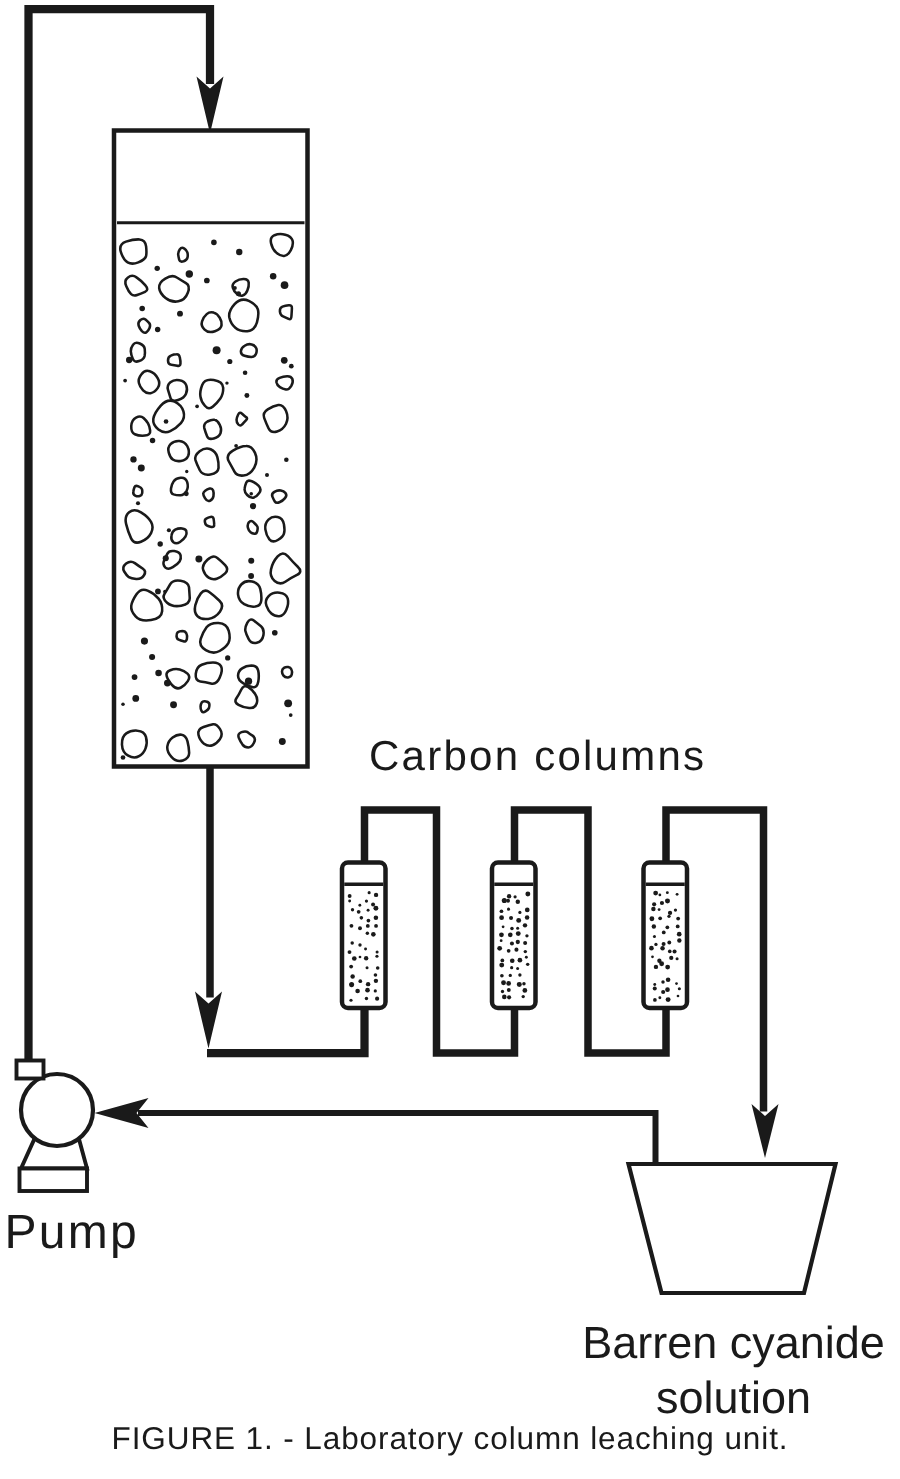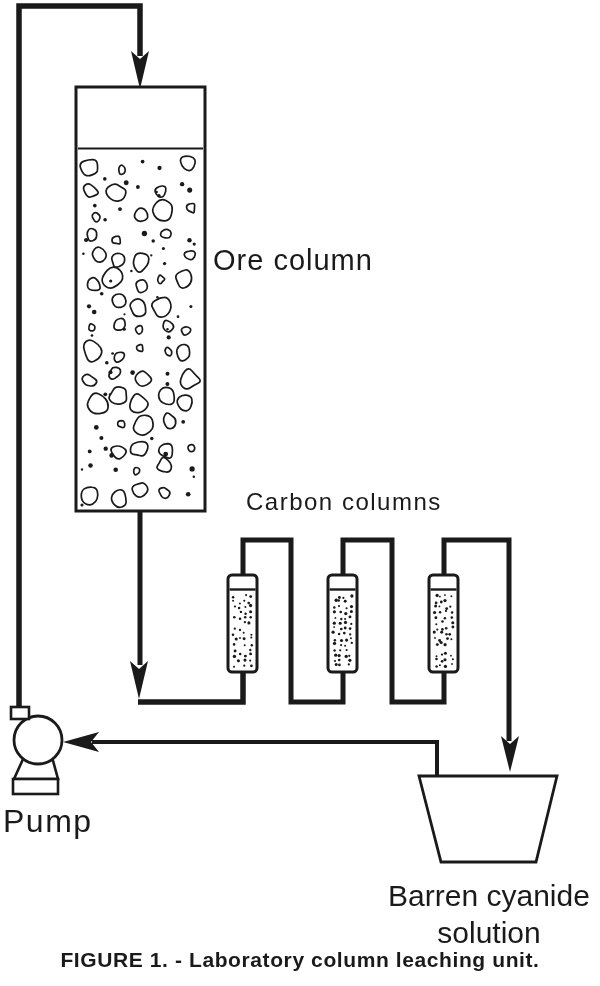--- a/index.html
+++ b/index.html
@@ -7,28 +7,28 @@
   .stage {
     position:relative; width:600px; height:986px;
     background:var(--paper);
     font-family:"Liberation Sans", sans-serif;
     color:var(--ink);
     overflow:hidden;
   }
   .stage svg { position:absolute; left:0; top:0; }
   .lbl { position:absolute; white-space:nowrap; line-height:1; }
   .lbl-ore    { left:213px; top:246px; font-size:29px; letter-spacing:1px; }
-  .lbl-carbon { left:246px; top:490px; font-size:24px; letter-spacing:1.5px; }
+  .lbl-carbon { left:246px; top:490px; font-size:28px; letter-spacing:1.5px; }
   .lbl-pump   { left:3px;  top:805px; font-size:32px; letter-spacing:1.5px; }
   .lbl-barren { left:363px; top:877px; width:252px; text-align:center;
                 font-size:30px; line-height:37px; white-space:nowrap; }
   .lbl-barren span { display:block; }
   .caption { position:absolute; left:22px; top:947px; width:556px;
              text-align:center; font-size:21px; letter-spacing:0.6px;
-             line-height:1.2;font-weight:bold; }
+             line-height:1.2; }
 </style>
 </head>
 <body>
 
 <div class="stage">
 
   <svg width="600" height="986" viewBox="0 0 600 986">
 
     <path d="M19 710 L19 6 L140 6 L140 56" fill="none" stroke="var(--ink)" stroke-width="5.5"></path>
     <polygon points="140,89 131,51 140,59 149,51" fill="var(--ink)"></polygon>
@@ -329,21 +329,20 @@
     <path d="M419 776 L557 776 L536 862 L441 862 Z" fill="var(--paper)" stroke="var(--ink)" stroke-width="2.8"></path>
 
     <g>
       <path d="M24 757 L52 757 L58 779 L14 779 Z" fill="var(--paper)" stroke="var(--ink)" stroke-width="2.6"></path>
       <circle cx="38" cy="740" r="24" fill="var(--paper)" stroke="var(--ink)" stroke-width="2.8"></circle>
       <rect x="11" y="707" width="18" height="12" fill="var(--paper)" stroke="var(--ink)" stroke-width="2.6"></rect>
       <rect x="13" y="779" width="45" height="15" fill="var(--paper)" stroke="var(--ink)" stroke-width="2.6"></rect>
     </g>
   </svg>
 
-  <div class="lbl lbl-ore">Ore column</div>
   <div class="lbl lbl-carbon">Carbon columns</div>
   <div class="lbl lbl-pump">Pump</div>
   <div class="lbl lbl-barren">
     <span>Barren cyanide</span>
     <span>solution</span>
   </div>
   <div class="caption">FIGURE 1. - Laboratory column leaching unit.</div>
 </div>
 
 </body></html>

